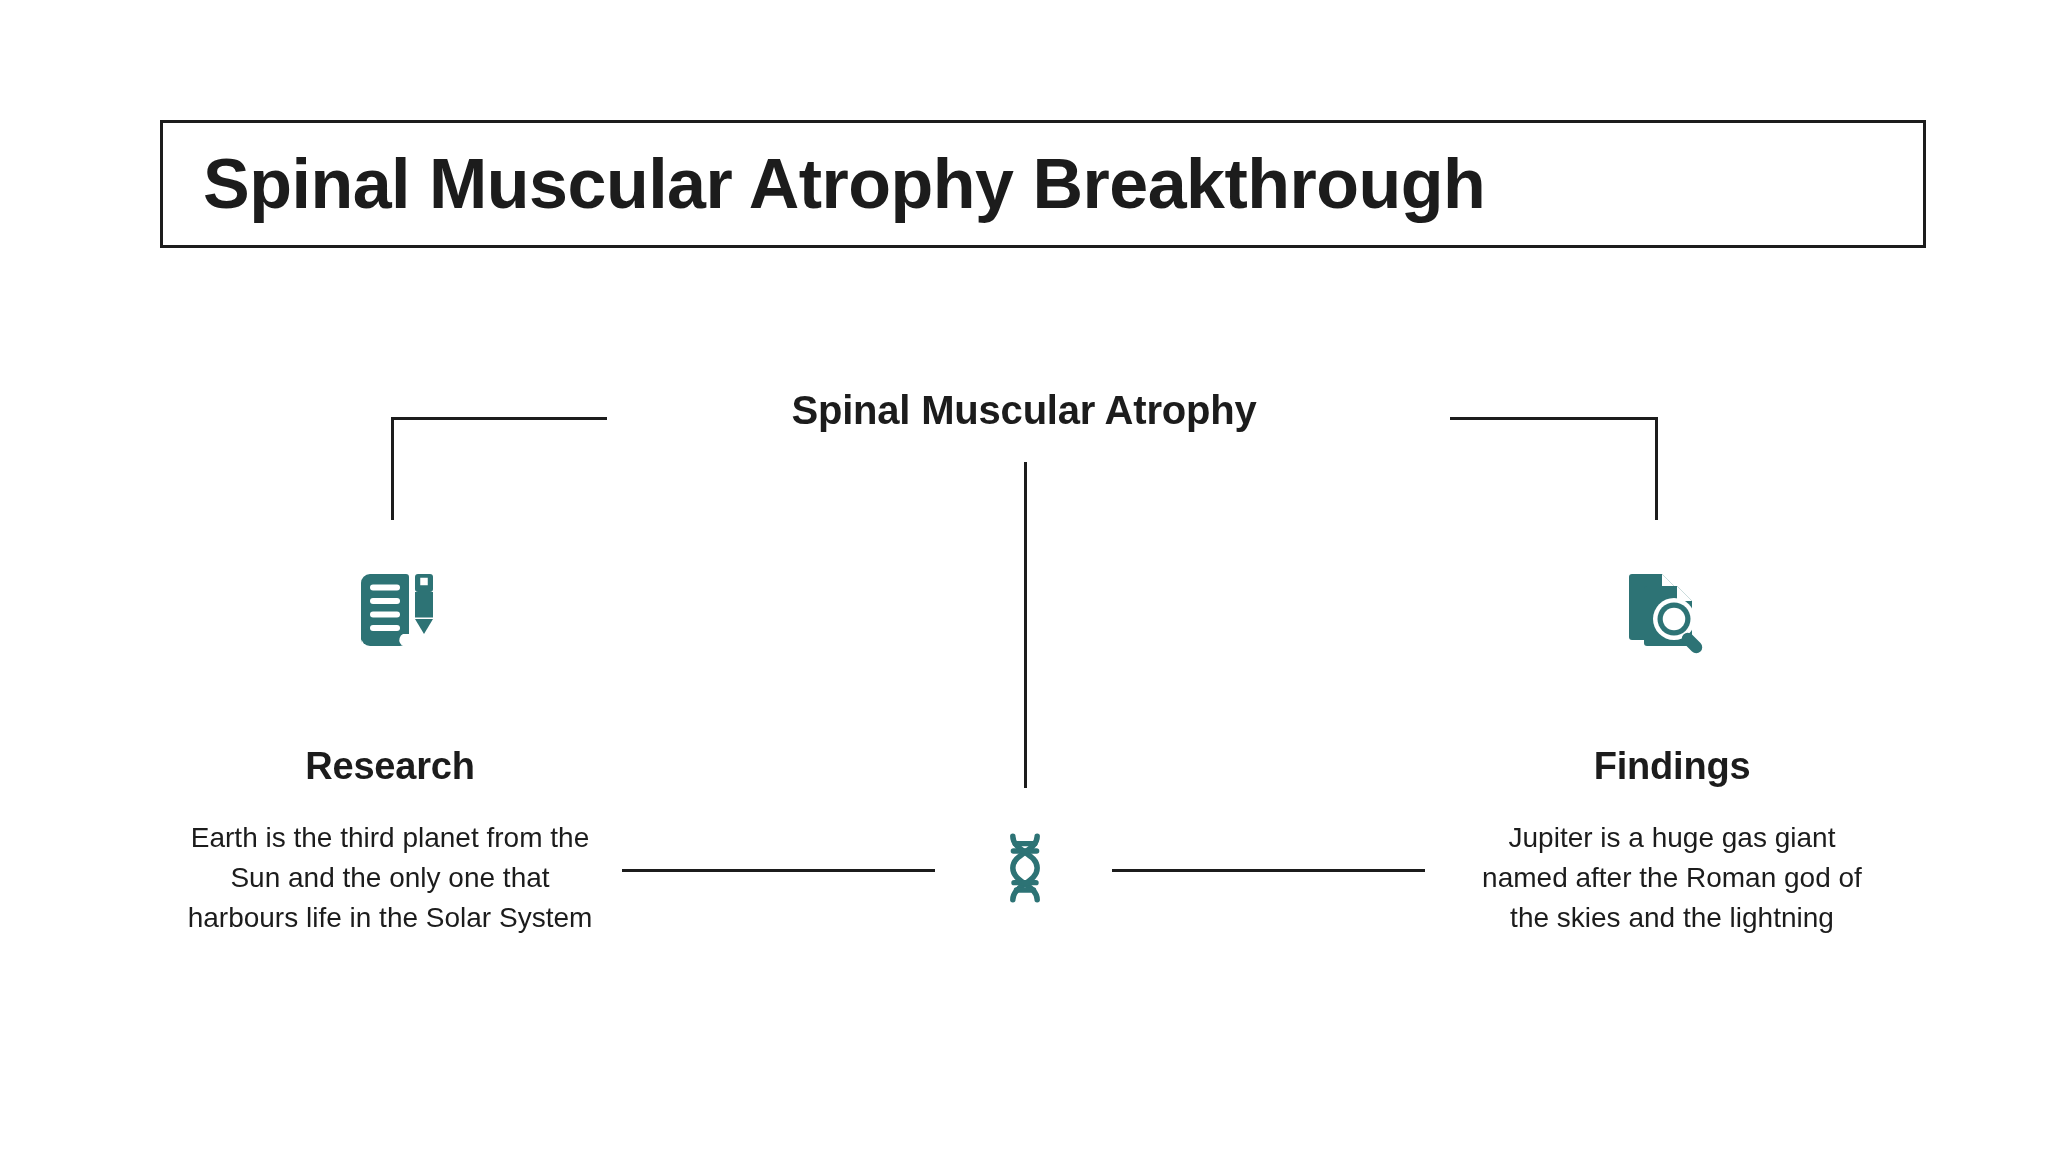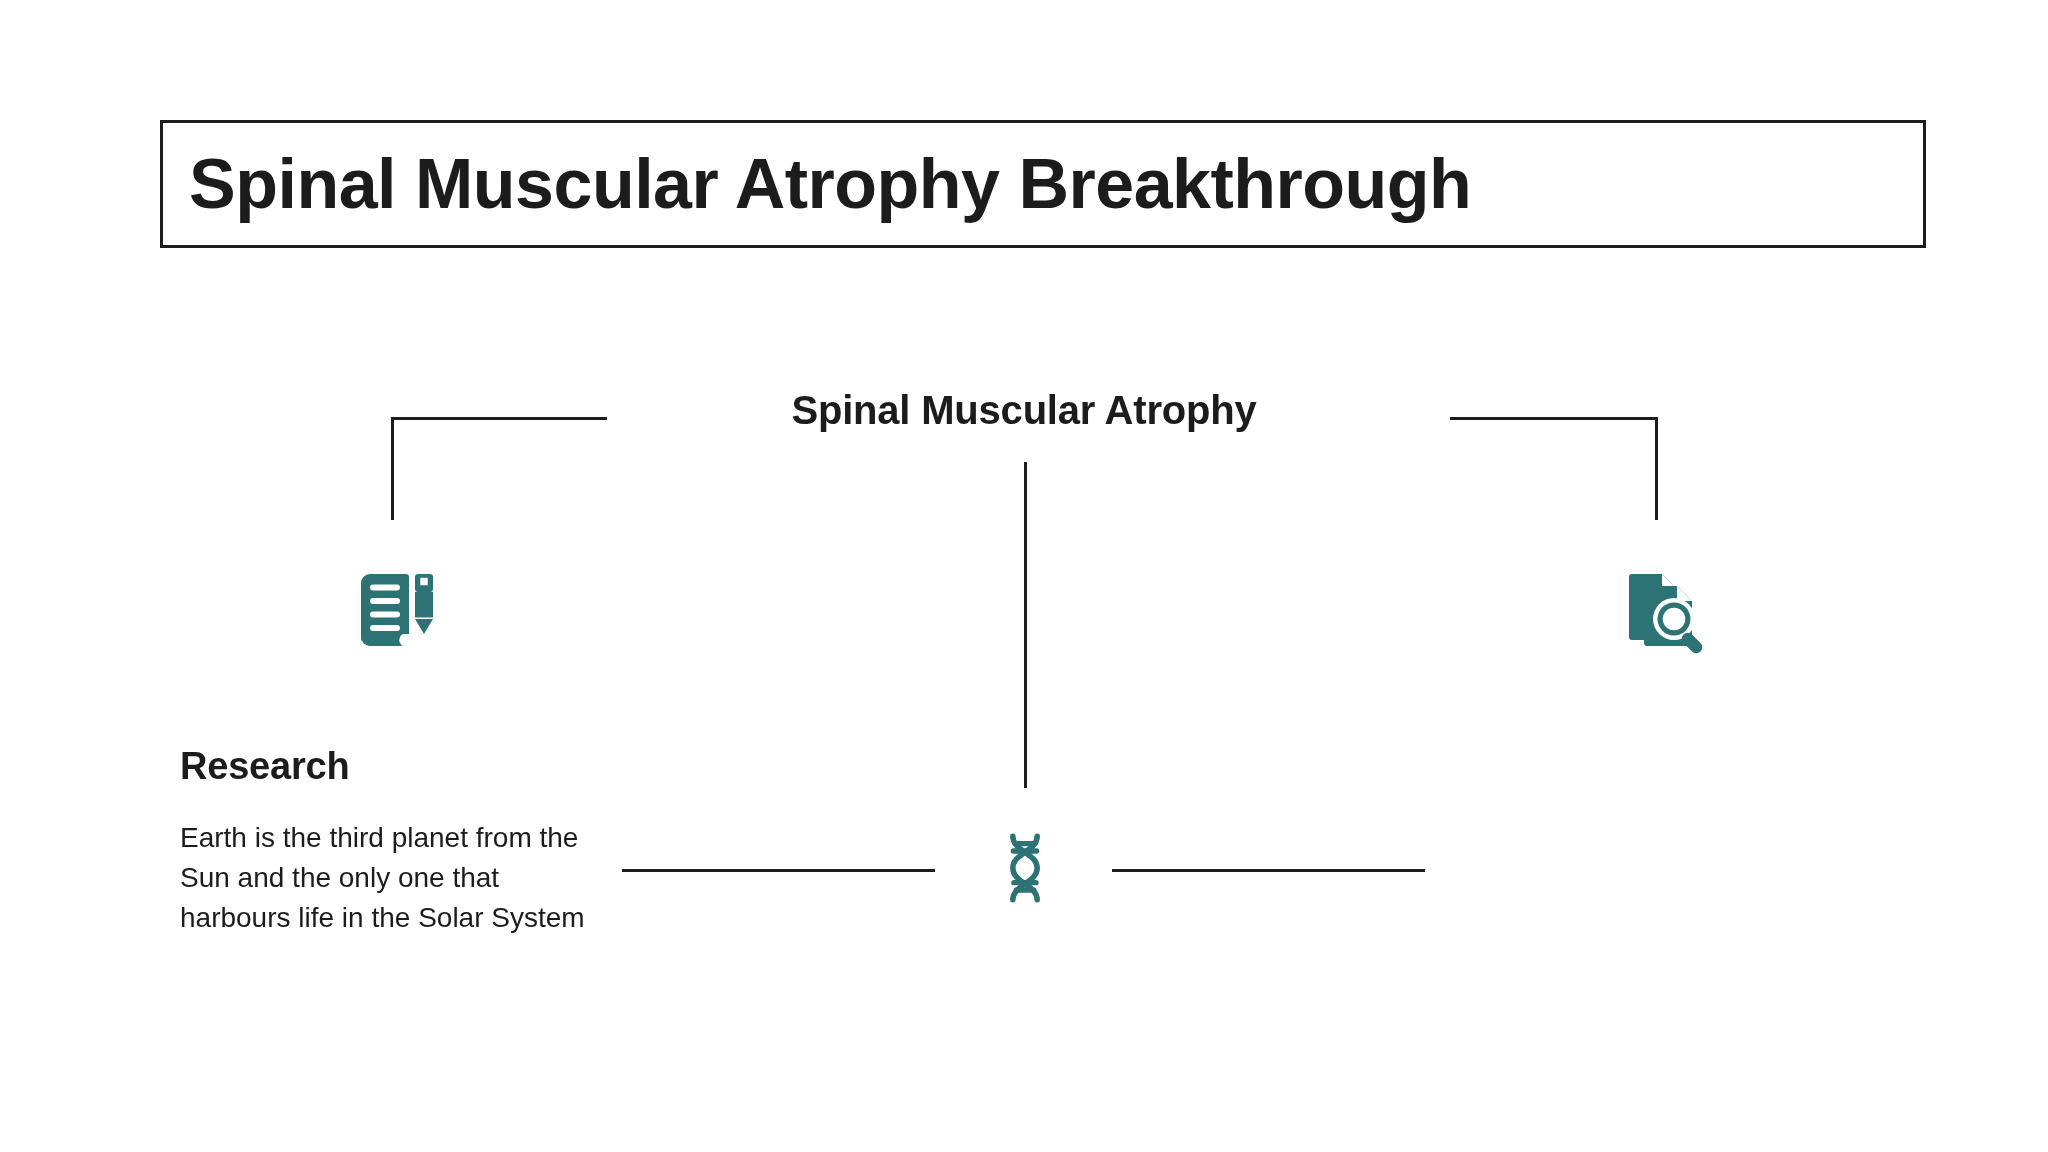--- a/index.html
+++ b/index.html
@@ -26,21 +26,21 @@
   .title-box {
     position: absolute;
     left: 160px;
     top: 120px;
     width: 1766px;
     height: 128px;
     box-sizing: border-box;
     border: 3px solid #1c1c1c;
     display: flex;
     align-items: center;
-    padding-left: 26px;
+    padding-left: 40px;
   }
   .title-text {
     font-size: 70px;
     font-weight: 700;
     letter-spacing: -0.5px;
     line-height: 1;
     color: #1c1c1c;
     white-space: nowrap;
   }
 
@@ -87,20 +87,21 @@
     justify-content: center;
   }
   .icon-research { left: 337px;  top: 555px; }
   .icon-findings { left: 1608px; top: 555px; }
   .icon-dna      { left: 970px;  top: 818px; width: 110px; height: 100px; }
 
   
   .column {
     position: absolute;
     width: 420px;
+    text-align: center;
   }
   .col-left  { left: 180px;  top: 745px; }
   .col-right { left: 1462px; top: 745px; }
 
   .col-heading {
     font-size: 38px;
     font-weight: 700;
     color: #1c1c1c;
     letter-spacing: -0.2px;
     margin-bottom: 30px;
@@ -173,14 +174,18 @@
         <path d="M24 12h16M22.5 18h19M23 44h18M25 50h14"></path>
       </g>
     </svg>
   </div>
 
   <div class="column col-left">
     <div class="col-heading">Research</div>
     <div class="col-body">Earth is the third planet from the Sun and the only one that harbours life in the Solar System</div>
   </div>
 
+  <div class="column col-right">
+    <div class="col-heading">Findings</div>
+    <div class="col-body">Jupiter is a huge gas giant named after the Roman god of the skies and the lightning</div>
+  </div>
 
 </div>
 
 </body></html>

